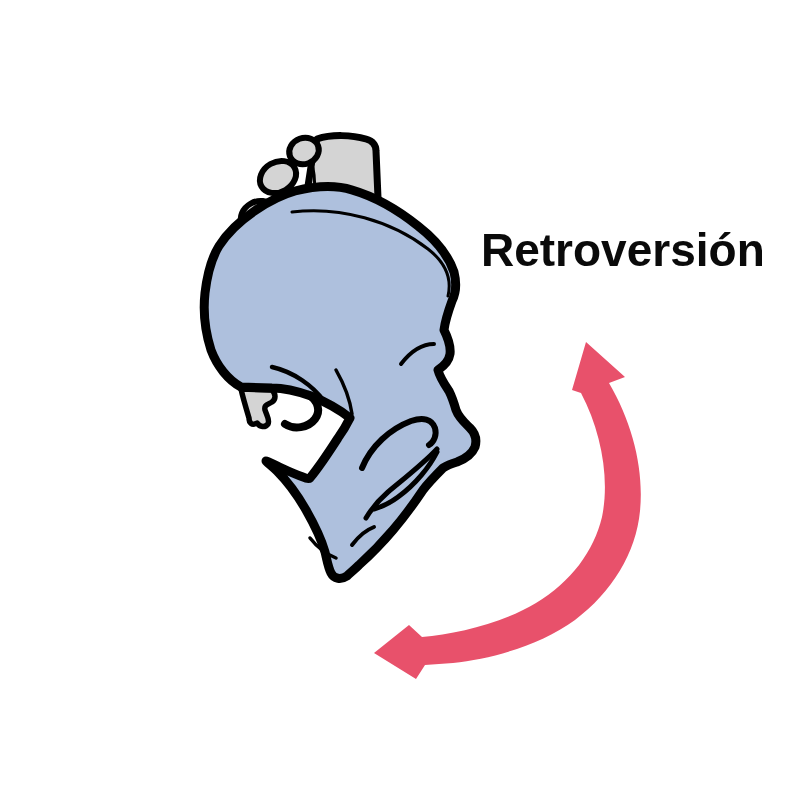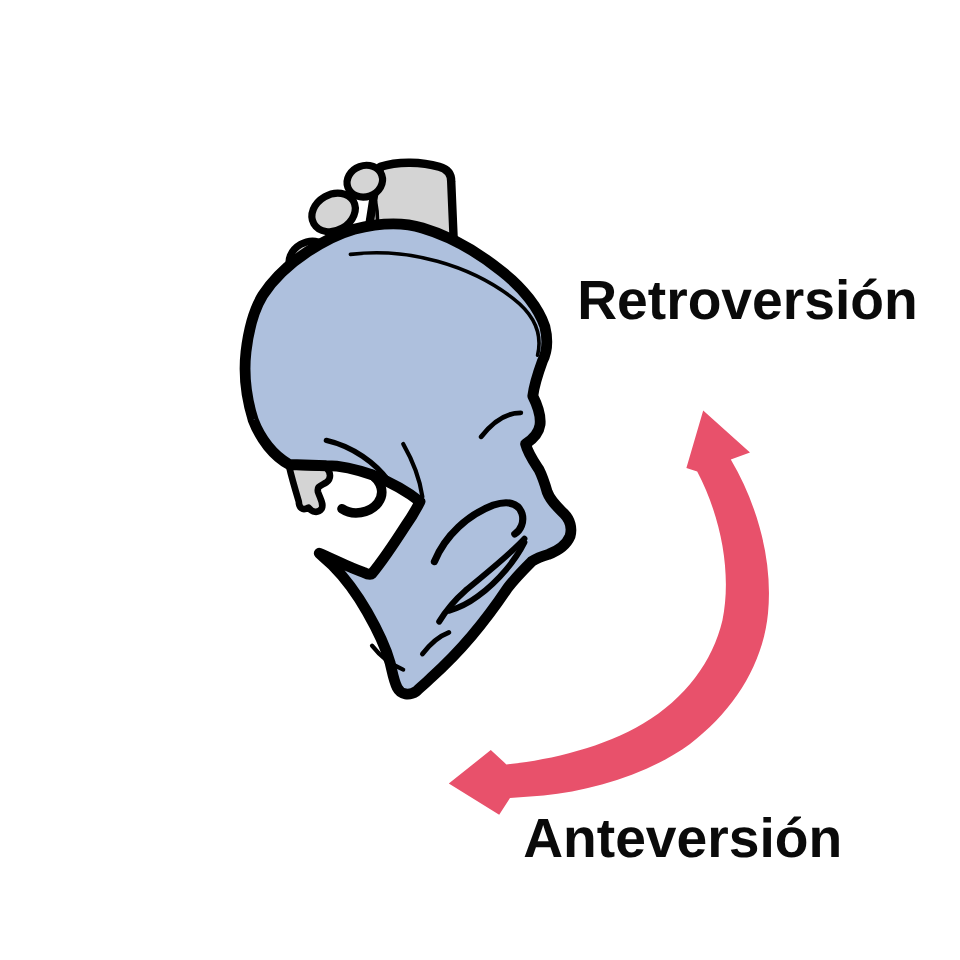--- a/index.html
+++ b/index.html
@@ -93,14 +93,13 @@
              L 416,679 L 374,653 L 409,625
              L 422,637
              C 456,634 503,623 536,603
              C 571,582 594,551 602,517
              C 610,478 601,431 581,393
              L 572,390 Z"></path>
   </svg>
 
   <div class="diagram-label label-retro">Retroversión</div>
 
-  <div class="diagram-label label-ante">Anteversión</div>
 </div>
 
 </body></html>

